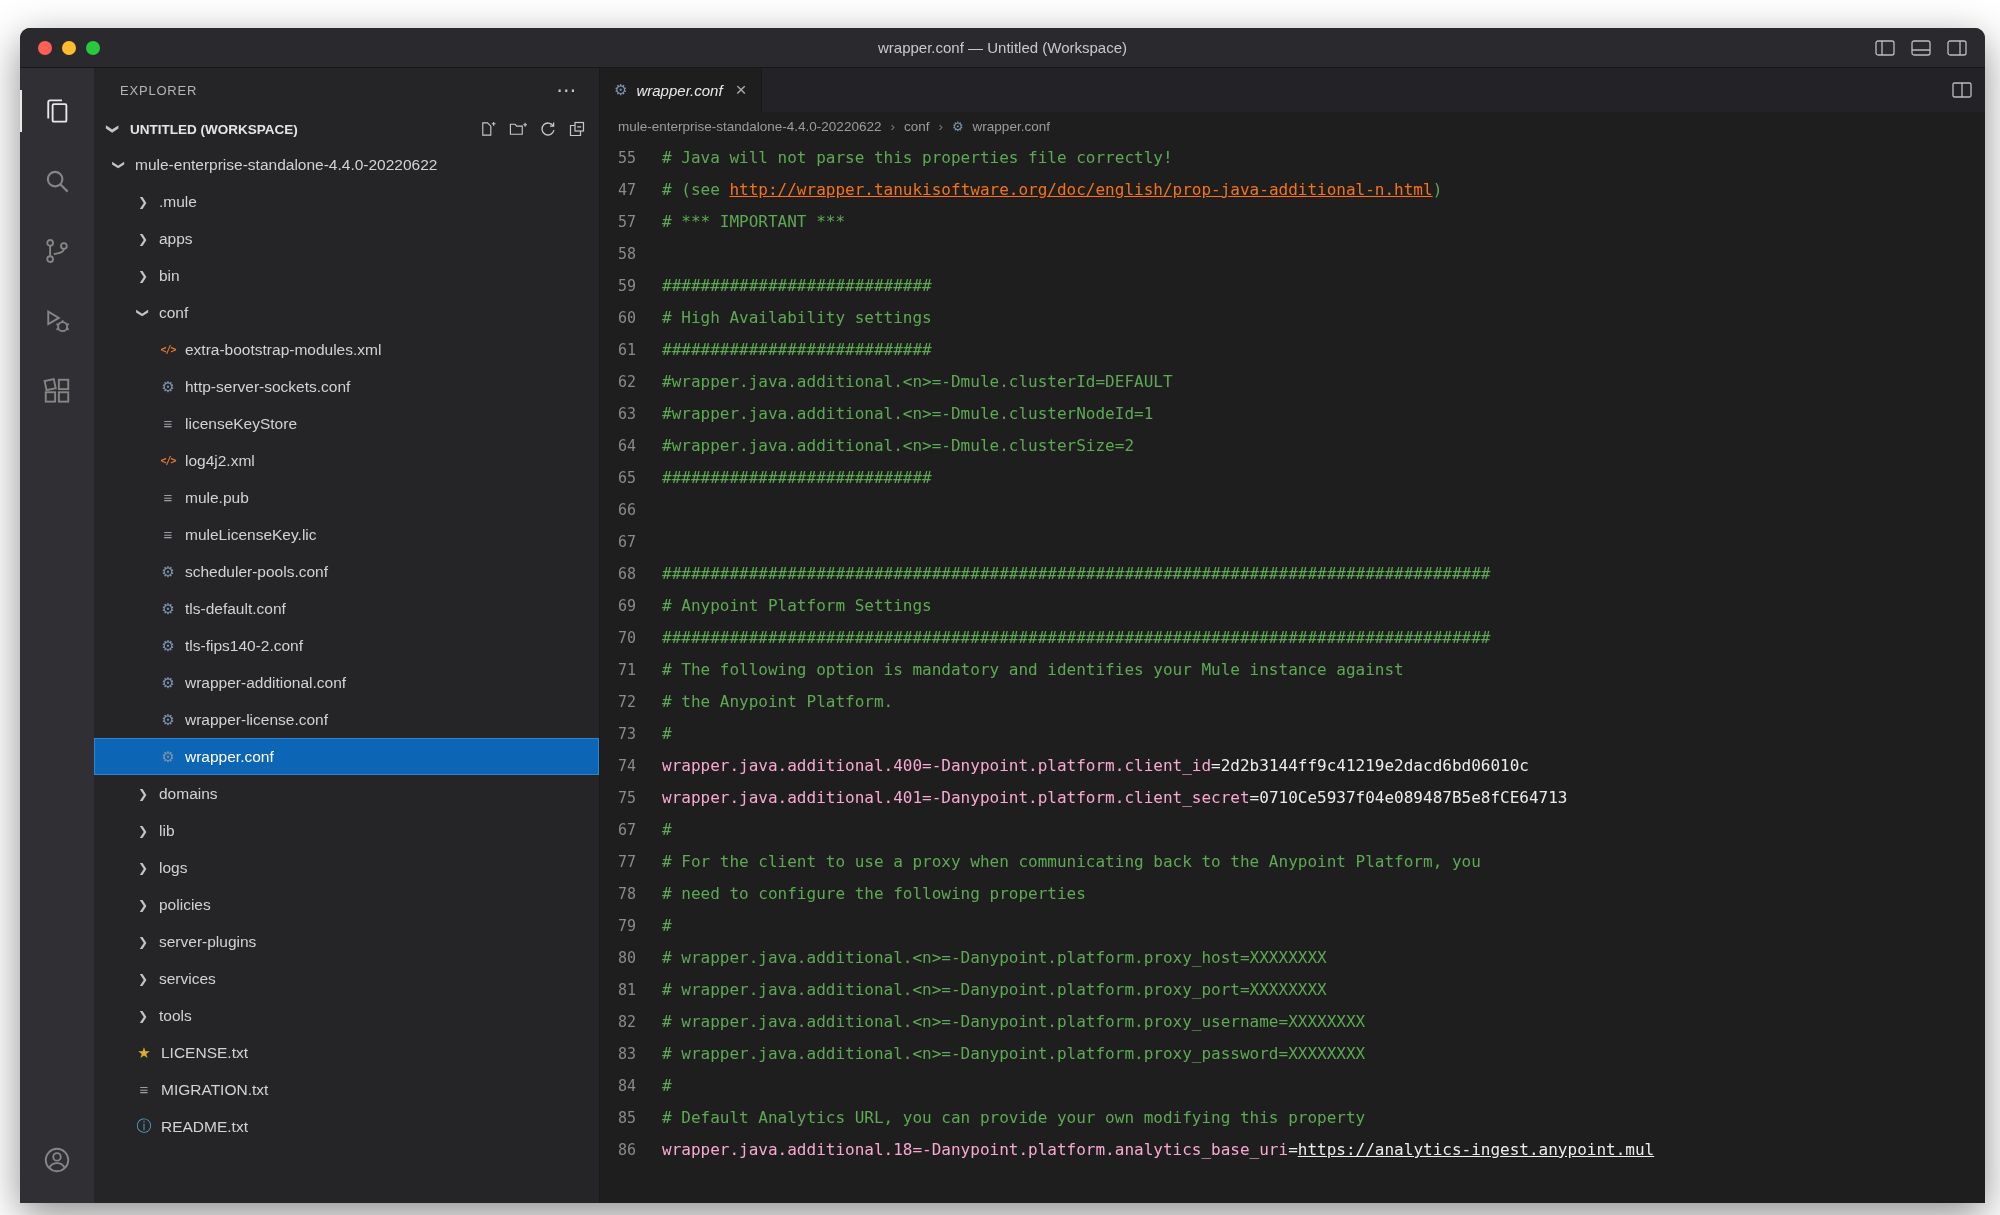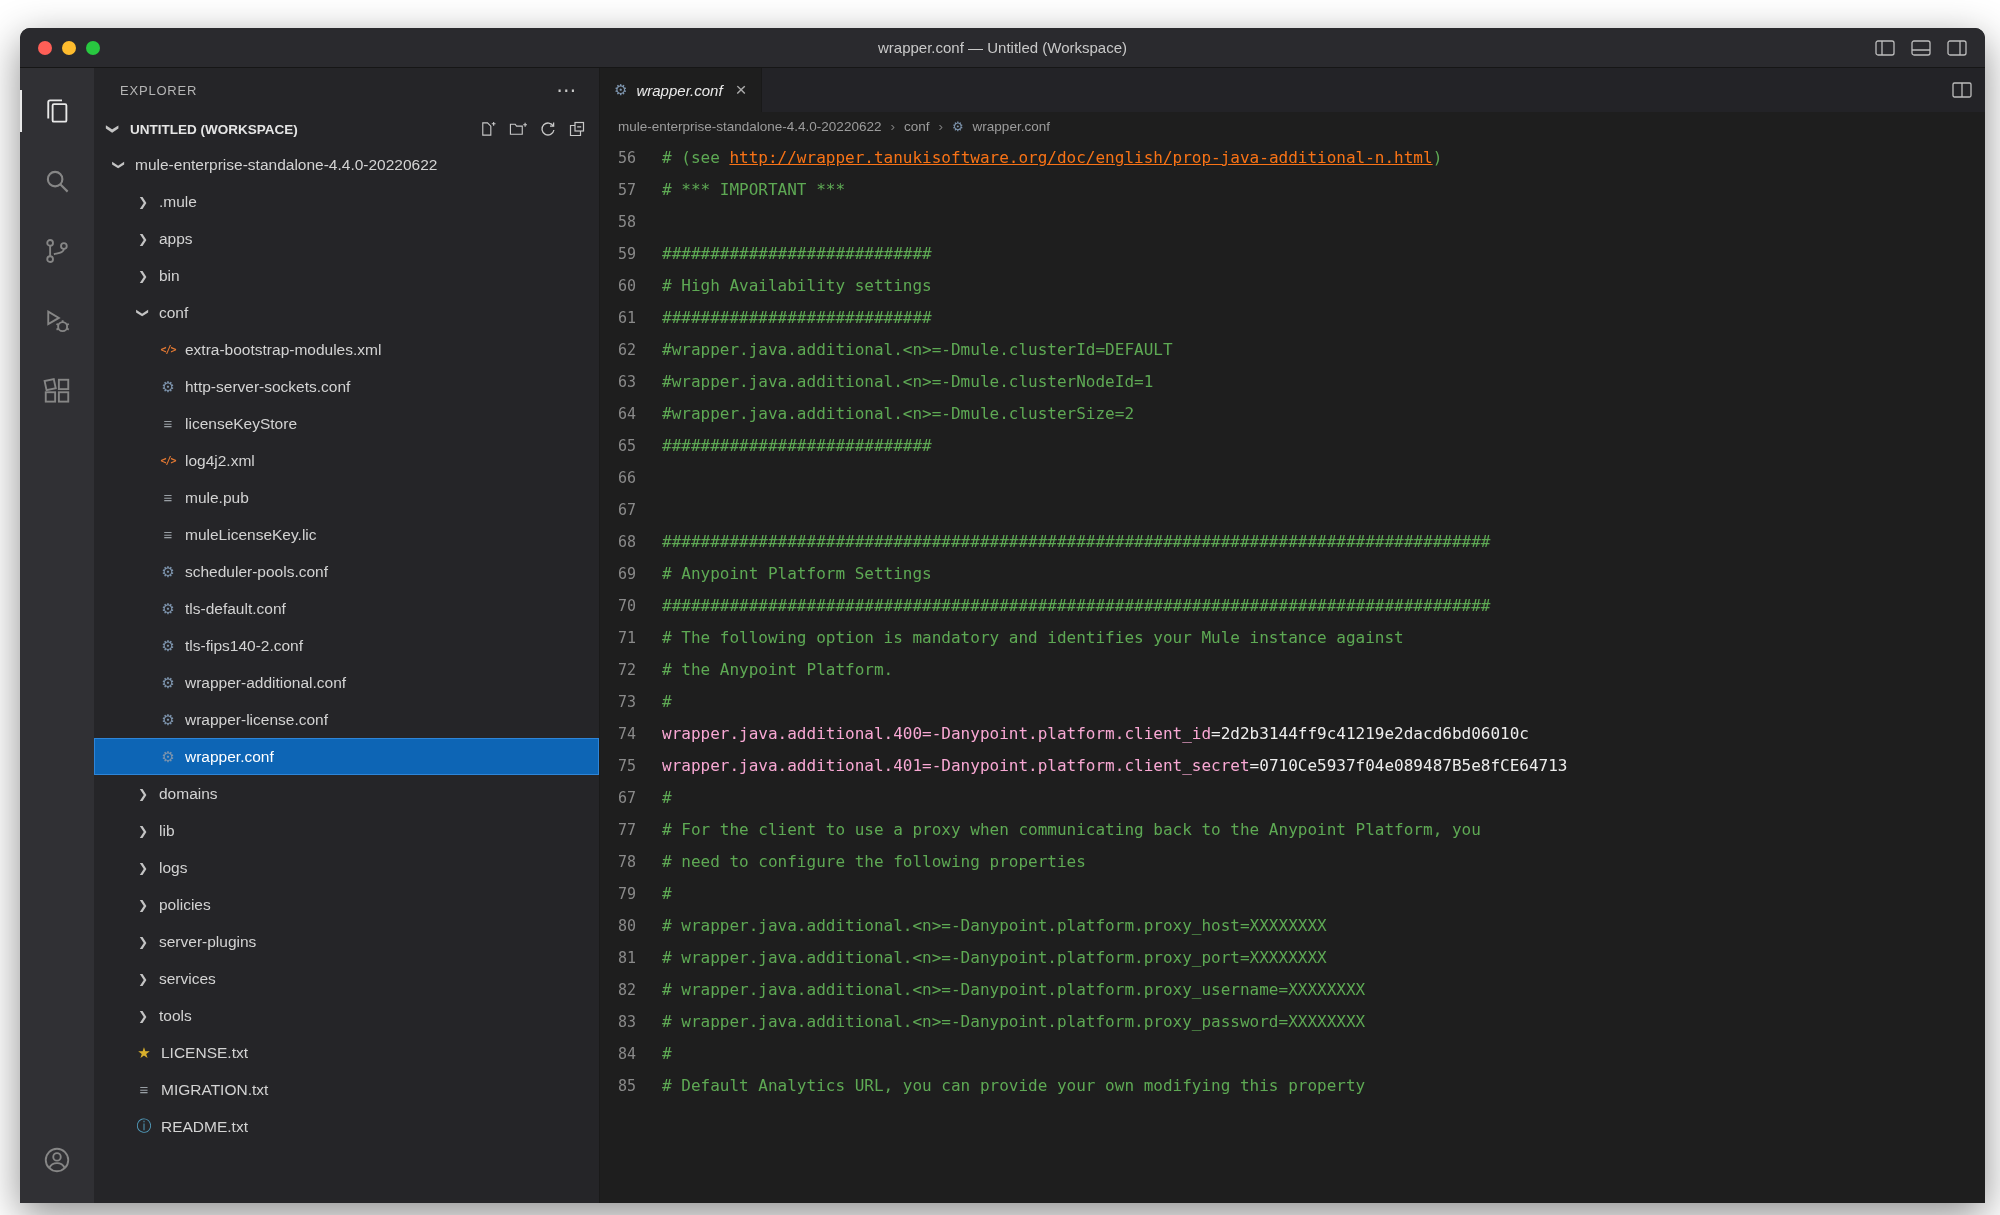--- a/index.html
+++ b/index.html
@@ -330,21 +330,22 @@
         <div class="breadcrumbs">
           <span class="crumb">mule-enterprise-standalone-4.4.0-20220622</span>
           <span class="crumb-sep">›</span>
           <span class="crumb">conf</span>
           <span class="crumb-sep">›</span>
           <span class="bc-gear">⚙</span>
           <span class="crumb">wrapper.conf</span>
         </div>
         <div class="code">
           <div>
-              <div class="code-line"><span class="ln">56</span><span class="ctext"><span class="cm"># (see </span><span class="cl">http://wrapper.tanukisoftware.org/doc/english/prop-java-additional-n.html</span><span class="cm">)</span></span></div>
+              <div class="code-line"><span class="ln">55</span><span class="ctext"><span class="cm"># Java will not parse this properties file correctly!</span></span></div>
+              <div class="code-line"><span class="ln">47</span><span class="ctext"><span class="cm"># (see </span><span class="cl">http://wrapper.tanukisoftware.org/doc/english/prop-java-additional-n.html</span><span class="cm">)</span></span></div>
               <div class="code-line"><span class="ln">57</span><span class="ctext"><span class="cm"># *** IMPORTANT ***</span></span></div>
               <div class="code-line"><span class="ln">58</span><span class="ctext"></span></div>
               <div class="code-line"><span class="ln">59</span><span class="ctext"><span class="cm">############################</span></span></div>
               <div class="code-line"><span class="ln">60</span><span class="ctext"><span class="cm"># High Availability settings</span></span></div>
               <div class="code-line"><span class="ln">61</span><span class="ctext"><span class="cm">############################</span></span></div>
               <div class="code-line"><span class="ln">62</span><span class="ctext"><span class="cm">#wrapper.java.additional.&lt;n&gt;=-Dmule.clusterId=DEFAULT</span></span></div>
               <div class="code-line"><span class="ln">63</span><span class="ctext"><span class="cm">#wrapper.java.additional.&lt;n&gt;=-Dmule.clusterNodeId=1</span></span></div>
               <div class="code-line"><span class="ln">64</span><span class="ctext"><span class="cm">#wrapper.java.additional.&lt;n&gt;=-Dmule.clusterSize=2</span></span></div>
               <div class="code-line"><span class="ln">65</span><span class="ctext"><span class="cm">############################</span></span></div>
               <div class="code-line"><span class="ln">66</span><span class="ctext"></span></div>
@@ -360,19 +361,20 @@
               <div class="code-line"><span class="ln">67</span><span class="ctext"><span class="cm">#</span></span></div>
               <div class="code-line"><span class="ln">77</span><span class="ctext"><span class="cm"># For the client to use a proxy when communicating back to the Anypoint Platform, you</span></span></div>
               <div class="code-line"><span class="ln">78</span><span class="ctext"><span class="cm"># need to configure the following properties</span></span></div>
               <div class="code-line"><span class="ln">79</span><span class="ctext"><span class="cm">#</span></span></div>
               <div class="code-line"><span class="ln">80</span><span class="ctext"><span class="cm"># wrapper.java.additional.&lt;n&gt;=-Danypoint.platform.proxy_host=XXXXXXXX</span></span></div>
               <div class="code-line"><span class="ln">81</span><span class="ctext"><span class="cm"># wrapper.java.additional.&lt;n&gt;=-Danypoint.platform.proxy_port=XXXXXXXX</span></span></div>
               <div class="code-line"><span class="ln">82</span><span class="ctext"><span class="cm"># wrapper.java.additional.&lt;n&gt;=-Danypoint.platform.proxy_username=XXXXXXXX</span></span></div>
               <div class="code-line"><span class="ln">83</span><span class="ctext"><span class="cm"># wrapper.java.additional.&lt;n&gt;=-Danypoint.platform.proxy_password=XXXXXXXX</span></span></div>
               <div class="code-line"><span class="ln">84</span><span class="ctext"><span class="cm">#</span></span></div>
               <div class="code-line"><span class="ln">85</span><span class="ctext"><span class="cm"># Default Analytics URL, you can provide your own modifying this property</span></span></div>
+              <div class="code-line"><span class="ln">86</span><span class="ctext"><span class="k">wrapper.java.additional.18=-Danypoint.platform.analytics_base_uri</span><span class="v">=</span><span class="vl">https://analytics-ingest.anypoint.mul</span></span></div>
             </div>
         </div>
       </div>
 
     </div>
   </div>
 </div>
 
 </body></html>

